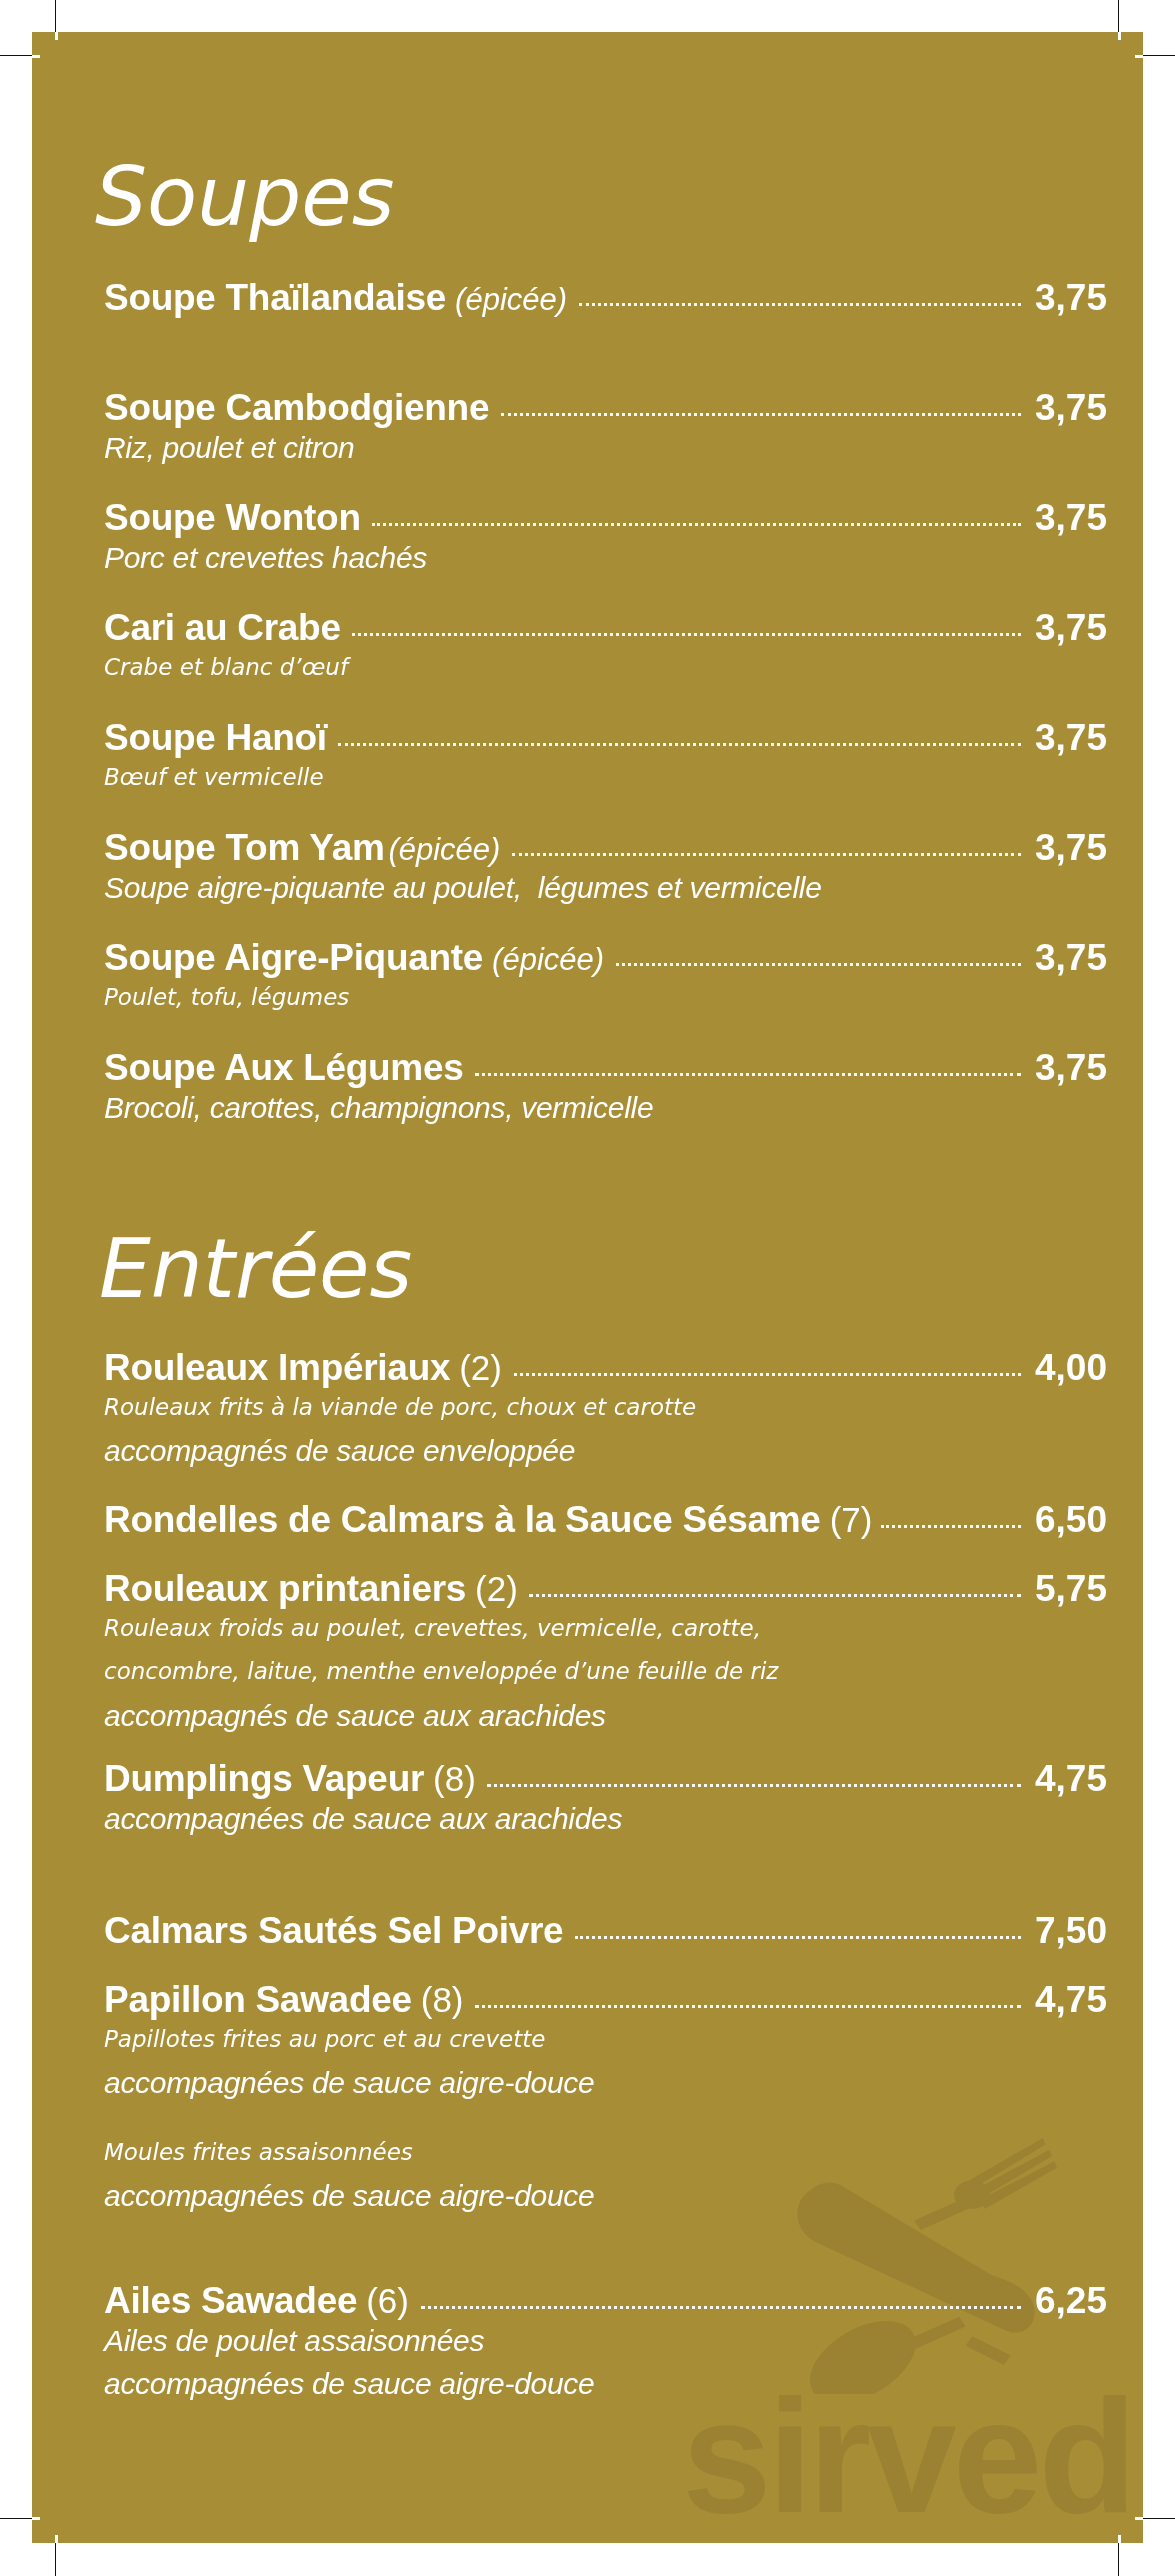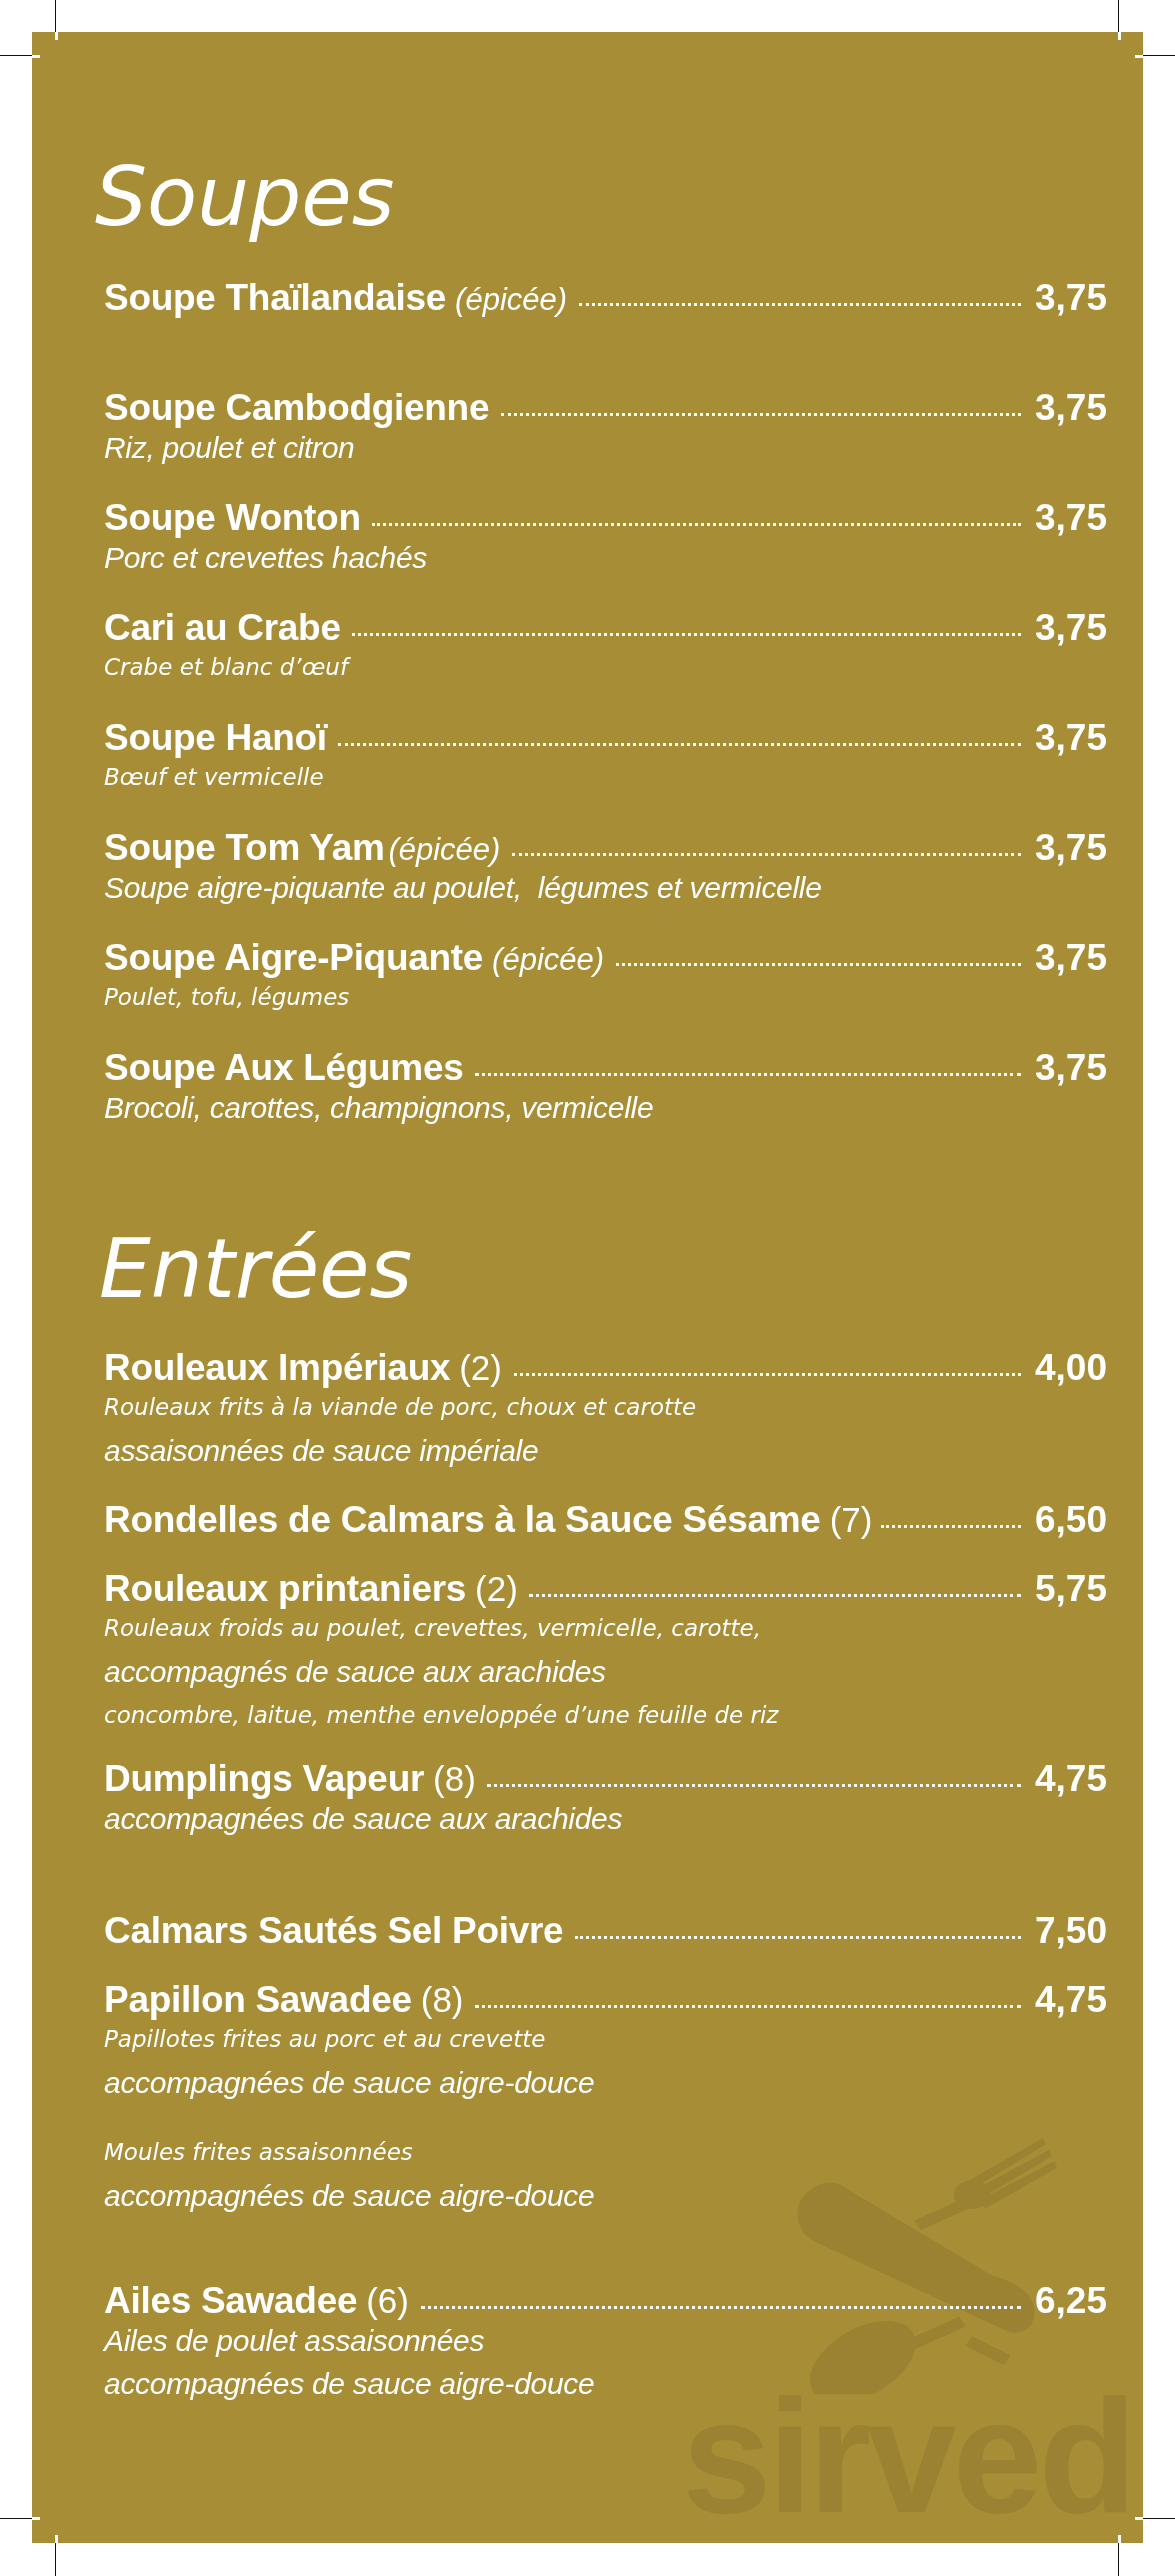--- a/index.html
+++ b/index.html
@@ -137,42 +137,42 @@
   <div class="section-title" style="top:1196px;left:67px;">Entrées</div>
 
   <div class="item" style="top:1315px;">
     <div class="item-row">
         <span class="item-name">Rouleaux Impériaux</span>
         <span class="item-note upright">(2)</span>
         <span class="item-dots"></span>
         <span class="item-price">4,00</span>
       </div>
     <div class="desc dej">Rouleaux frits à la viande de porc, choux et carotte</div>
-    <div class="desc lib">assaisonnées de sauce impériale</div>
+    <div class="desc lib">accompagnés de sauce enveloppée</div>
   </div>
 
   <div class="item" style="top:1467px;">
     <div class="item-row">
         <span class="item-name">Rondelles de Calmars à la Sauce Sésame</span>
         <span class="item-note upright">(7)</span>
         <span class="item-dots" style="margin-left:9px;"></span>
         <span class="item-price">6,50</span>
       </div>
   </div>
 
   <div class="item" style="top:1536px;">
     <div class="item-row">
         <span class="item-name">Rouleaux printaniers</span>
         <span class="item-note upright">(2)</span>
         <span class="item-dots"></span>
         <span class="item-price">5,75</span>
       </div>
     <div class="desc dej">Rouleaux froids au poulet, crevettes, vermicelle, carotte,</div>
+    <div class="desc dej">concombre, laitue, menthe enveloppée d’une feuille de riz</div>
     <div class="desc lib">accompagnés de sauce aux arachides</div>
-    <div class="desc dej">concombre, laitue, menthe enveloppée d’une feuille de riz</div>
   </div>
 
   <div class="item" style="top:1726px;">
     <div class="item-row">
         <span class="item-name">Dumplings Vapeur</span>
         <span class="item-note upright">(8)</span>
         <span class="item-dots"></span>
         <span class="item-price">4,75</span>
       </div>
     <div class="desc lib">accompagnées de sauce aux arachides</div>

